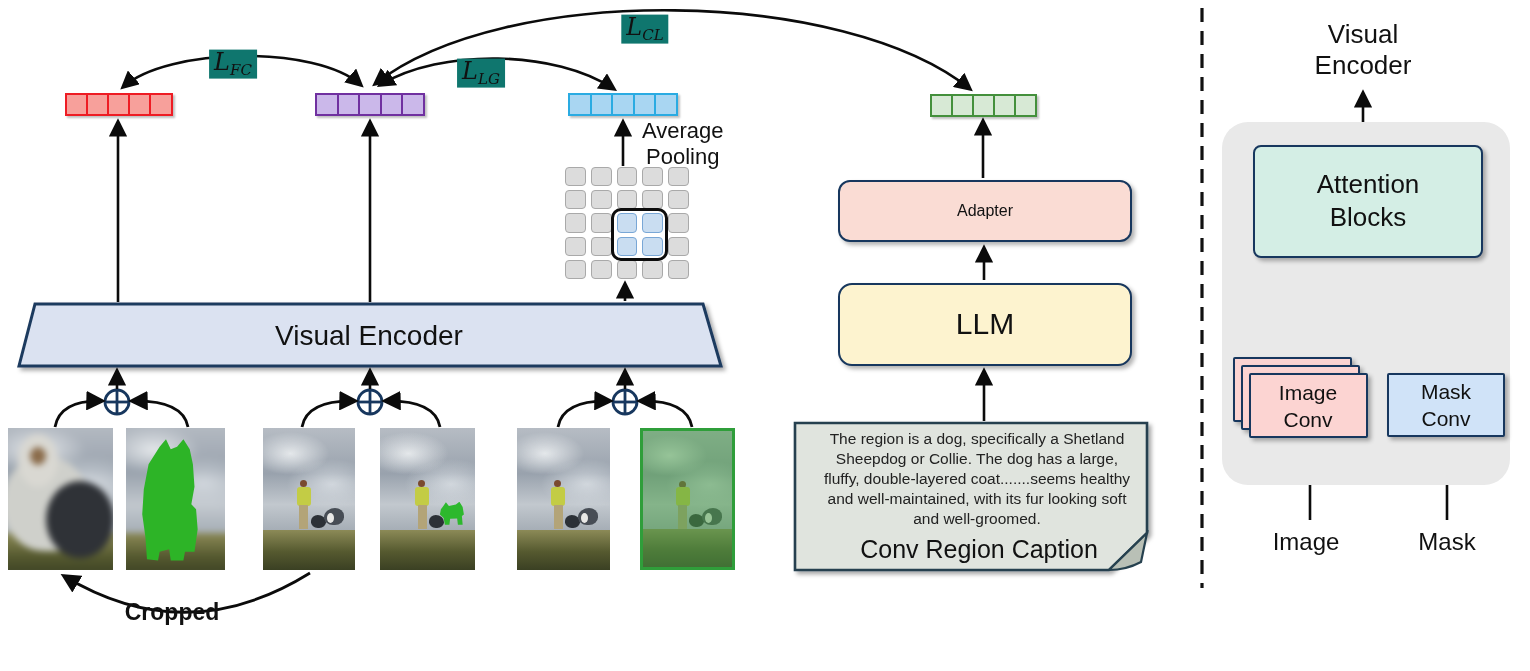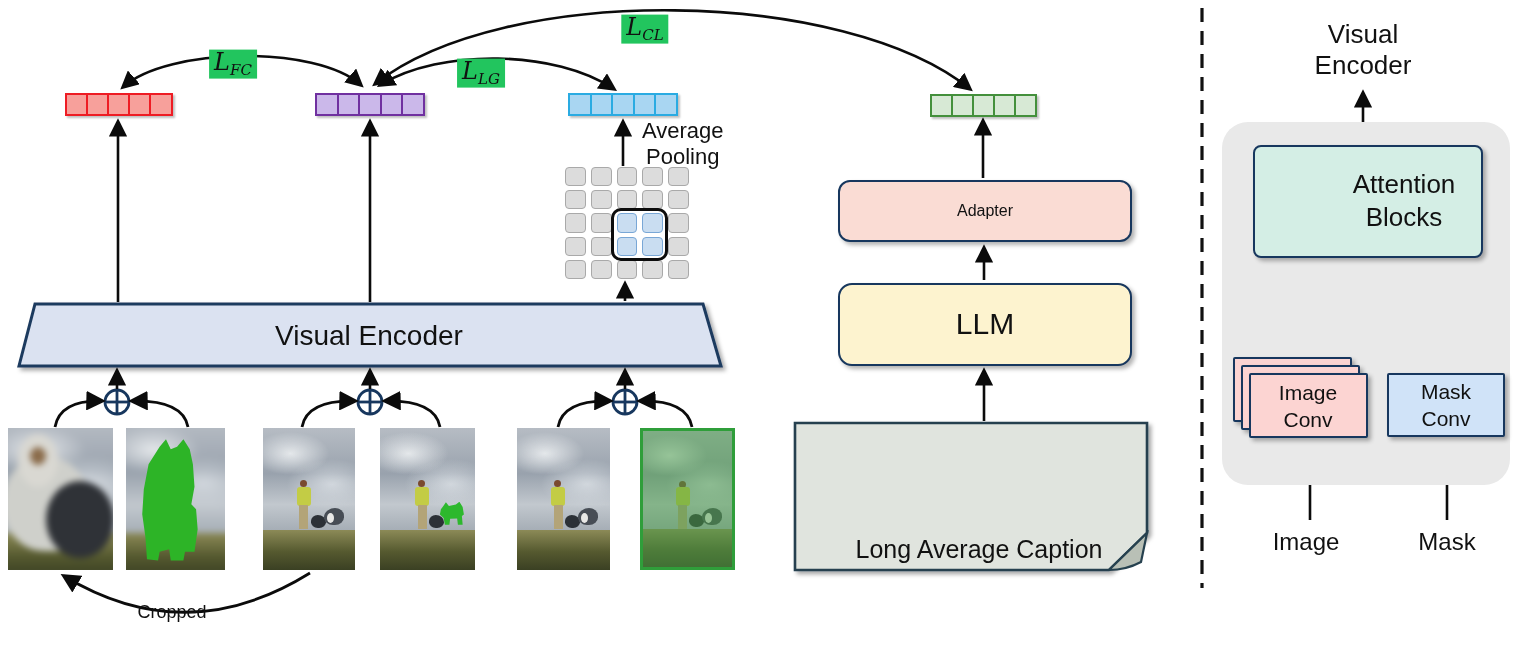--- a/index.html
+++ b/index.html
@@ -21,31 +21,31 @@
   #grid{left:565px;top:167px;width:124px;height:112px;display:grid;
         grid-template-columns:repeat(5,1fr);grid-template-rows:repeat(5,1fr);
         column-gap:5px;row-gap:4px;}
   .gcell{border:1.5px solid #a9a9a9;background:#dcdcdc;border-radius:4px;box-sizing:border-box;}
   .gcell.hl{background:#c9ddf1;border-color:#79a7d6;}
   #grid-outline{left:611px;top:208px;width:57px;height:53px;border:3.5px solid #0c0c0c;
                 border-radius:10px;box-sizing:border-box;}
 
   
   .ctr{transform:translate(-50%,-50%);text-align:center;}
-  .losslbl{background:#22c55e;padding:0 5px;font:italic 24px "DejaVu Serif",serif;line-height:1;}
+  .losslbl{background:#0f766e;padding:0 5px;font:italic 24px "DejaVu Serif",serif;line-height:1;}
   .losslbl sub{font-size:15px;}
   #lbl-avgpool{left:642px;top:118px;font-size:22px;line-height:26px;}
-  #lbl-cropped{left:172px;top:612px;font-size:18px;}
+  #lbl-cropped{left:172px;top:612px;font-size:23px;font-weight:bold;}
   #lbl-venc{left:369px;top:336px;font-size:28px;}
   #lbl-adapter{left:985px;top:211px;font-size:16px;}
   #lbl-llm{left:985px;top:324px;font-size:30px;text-align:right;}
   #caption-text{left:807px;top:429px;width:340px;font-size:15.5px;line-height:20px;color:#222;}
   #caption-title{left:979px;top:549px;font-size:25px;}
   #lbl-rtitle{left:1363px;top:50px;font-size:26px;}
-  #lbl-attn{left:1368px;top:201px;font-size:26px;line-height:33px;margin-left:36px;}
+  #lbl-attn{left:1368px;top:201px;font-size:26px;line-height:33px;}
   #lbl-iconv{left:1308px;top:406px;font-size:21px;line-height:27px;}
   #lbl-mconv{left:1446px;top:405px;font-size:21px;line-height:27px;}
   #lbl-image{left:1306px;top:542px;font-size:24px;}
   #lbl-mask{left:1447px;top:542px;font-size:24px;}
 
   
   .box{box-sizing:border-box;border:2.5px solid #17375e;box-shadow:3px 3px 4px rgba(0,0,0,.3);}
   #box-adapter{left:838px;top:180px;width:294px;height:62px;border-radius:12px;background:#fadcd4;}
   #box-llm{left:838px;top:283px;width:294px;height:83px;border-radius:14px;background:#fdf3cf;}
   #gray-panel{left:1222px;top:122px;width:288px;height:363px;border-radius:26px;background:#e9e9e9;}
@@ -227,21 +227,26 @@
 
   <div class="abs preline" id="lbl-avgpool">Average
 Pooling</div>
   <div class="abs ctr" id="lbl-venc">Visual Encoder</div>
   <div class="abs ctr" id="lbl-cropped">Cropped</div>
 
   <div class="abs box" id="box-adapter"></div>
   <div class="abs ctr" id="lbl-adapter">Adapter</div>
   <div class="abs box" id="box-llm"></div>
   <div class="abs ctr" id="lbl-llm">LLM</div>
-  <div class="abs ctr" id="caption-title">Long Average Caption</div>
+  <div class="abs preline" id="caption-text">The region is a dog, specifically a Shetland
+Sheepdog or Collie. The dog has a large,
+fluffy, double-layered coat.......seems healthy
+and well-maintained, with its fur looking soft
+and well-groomed.</div>
+  <div class="abs ctr" id="caption-title">Conv Region Caption</div>
 
   <div class="abs ctr" id="lbl-rtitle">Visual Encoder</div>
   <div class="abs" id="gray-panel"></div>
   <div class="abs box" id="box-attn"></div>
   <div class="abs ctr preline" id="lbl-attn">Attention
 Blocks</div>
   <div class="abs box iconv" id="iconv-b2"></div>
   <div class="abs box iconv" id="iconv-b1"></div>
   <div class="abs box iconv" id="iconv-f"></div>
   <div class="abs ctr preline" id="lbl-iconv">Image

